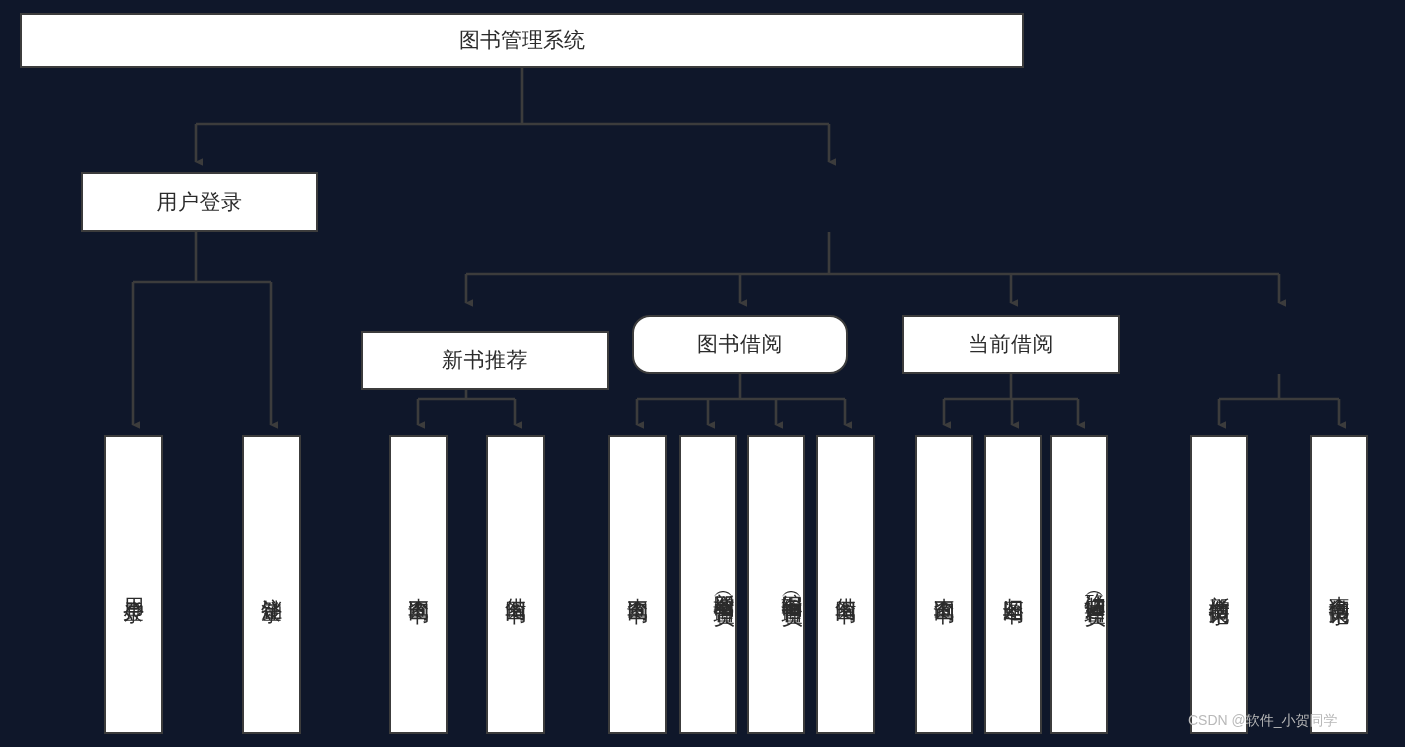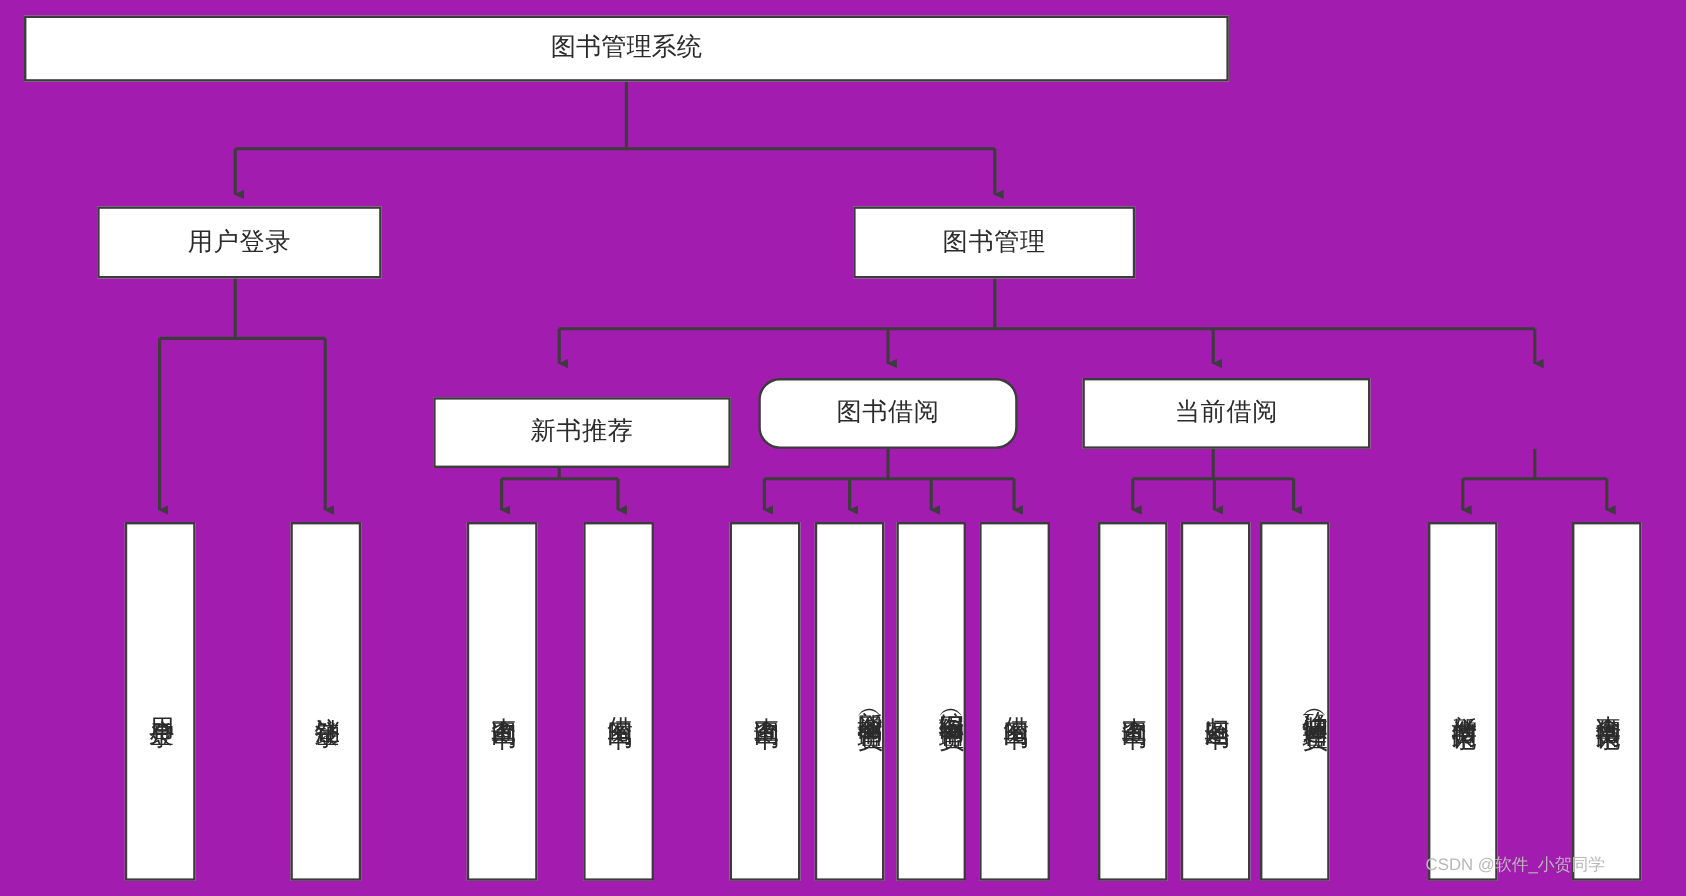--- a/index.html
+++ b/index.html
@@ -7,21 +7,21 @@
     padding: 0;
     background: #ffffff;
   }
   body {
     font-family: "Liberation Sans", "DejaVu Sans", sans-serif;
   }
   #canvas {
     position: relative;
     width: 1405px;
     height: 747px;
-    background: #a21caf;
+    background: #0f172a;
     overflow: hidden;
   }
   svg#wires {
     position: absolute;
     left: 0;
     top: 0;
     width: 1405px;
     height: 747px;
     pointer-events: none;
   }
@@ -119,25 +119,24 @@
       <path d="M1279,374 L1279,399"></path>
       <path d="M1219,399 L1339,399"></path>
       <path d="M1219,399 L1219,425" marker-end="url(#arrow)"></path>
       <path d="M1339,399 L1339,425" marker-end="url(#arrow)"></path>
     </g>
   </svg>
 
   <div class="node root" style="left:20px; top:13px; width:1004px; height:55px;">图书管理系统</div>
 
   <div class="node h" style="left:81px; top:172px; width:237px; height:60px;">用户登录</div>
-  <div class="node h" style="left:711px; top:172px; width:235px; height:60px;">图书管理</div>
 
   <div class="node h" style="left:361px; top:331px; width:248px; height:59px;">新书推荐</div>
   <div class="node h" style="left:632px; top:315px; width:216px; height:59px;border-radius:18px;">图书借阅</div>
-  <div class="node h" style="left:902px; top:315px; width:240px; height:59px;">当前借阅</div>
+  <div class="node h" style="left:902px; top:315px; width:218px; height:59px;">当前借阅</div>
 
   <div class="node v" style="left:104px; top:435px; width:59px; height:299px;">用户登录</div>
   <div class="node v" style="left:242px; top:435px; width:59px; height:299px;">注销登录</div>
 
   <div class="node v" style="left:389px; top:435px; width:59px; height:299px;">查询图书</div>
   <div class="node v" style="left:486px; top:435px; width:59px; height:299px;">借阅图书</div>
 
   <div class="node v" style="left:608px; top:435px; width:59px; height:299px;">查询图书</div>
   <div class="node v topalign" style="left:679px; top:435px; width:58px; height:299px;">新增图书（管理员）</div>
   <div class="node v topalign" style="left:747px; top:435px; width:58px; height:299px;">编辑图书（管理员）</div>

